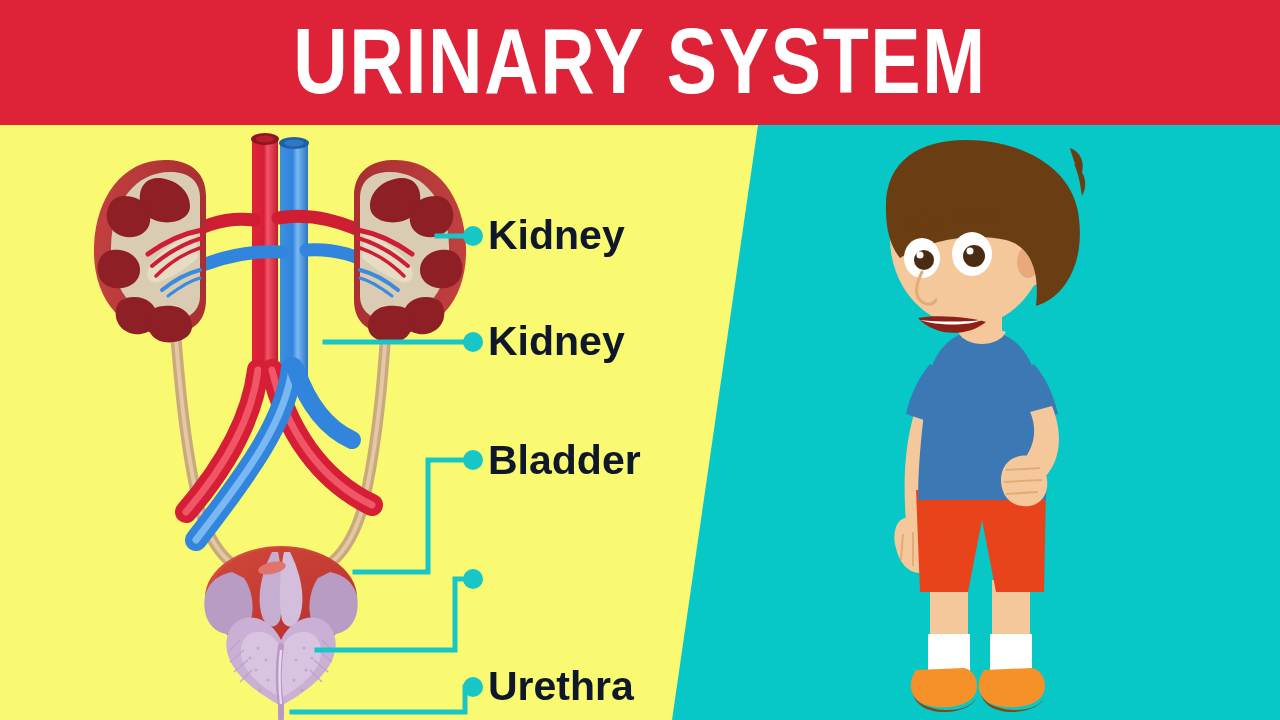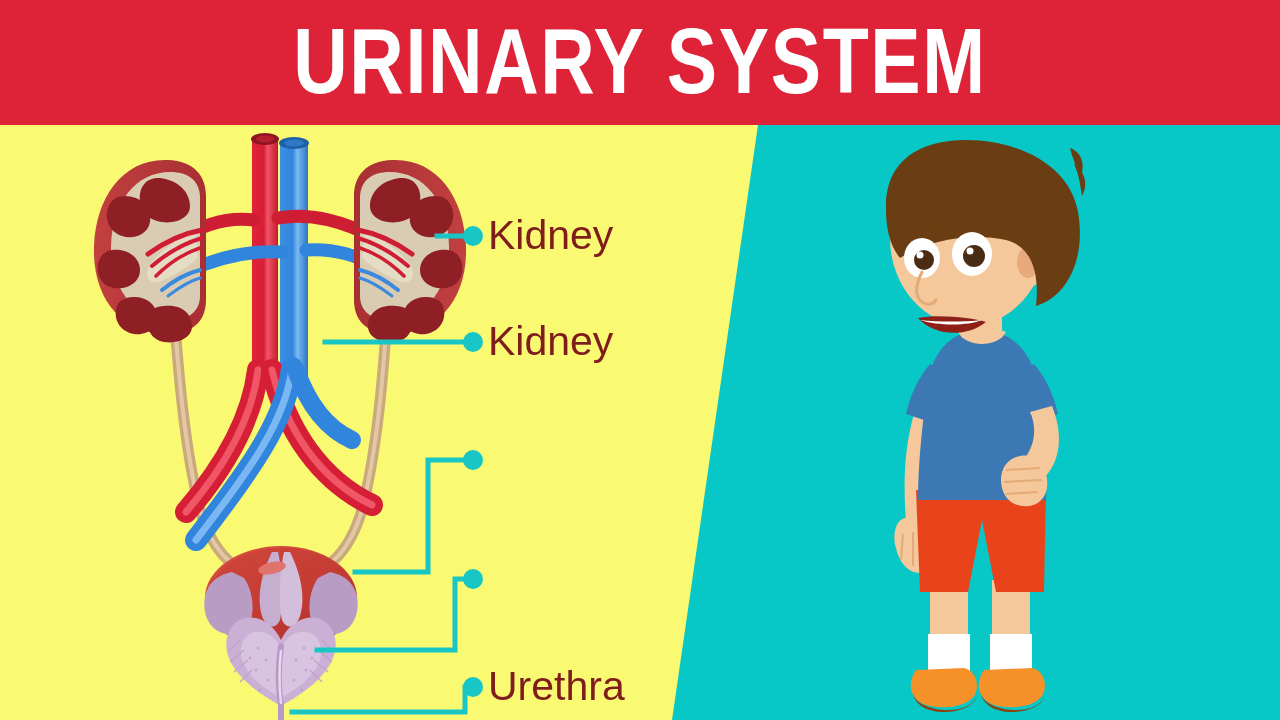--- a/index.html
+++ b/index.html
@@ -27,23 +27,23 @@
     line-height:1;
     transform:scaleX(0.82);
     transform-origin:center center;
     white-space:nowrap;
     padding-bottom:4px;
   }
 
   
   .label {
     position:absolute;
-    color:#7f1d1d;
+    color:#0f172a;
     font-size:41px;
-    font-weight:normal;
+    font-weight:bold;
     line-height:1;
     white-space:nowrap;
     z-index:6;
   }
 </style>
 </head>
 <body>
 
 <div id="stage">
 
@@ -306,15 +306,16 @@
       <path d="M920,320 C938,322 966,322 982,320 C968,326 938,326 920,320 Z" fill="#ffffff"></path>
     </g>
   </svg>
 
   <div class="banner">
     <div class="banner-title">URINARY SYSTEM</div>
   </div>
 
   <div class="label" style="left:488px; top:215px;">Kidney</div>
   <div class="label" style="left:488px; top:321px;">Kidney</div>
+  <div class="label" style="left:488px; top:440px;">Bladder</div>
   <div class="label" style="left:488px; top:666px;">Urethra</div>
 
 </div>
 
 </body></html>

